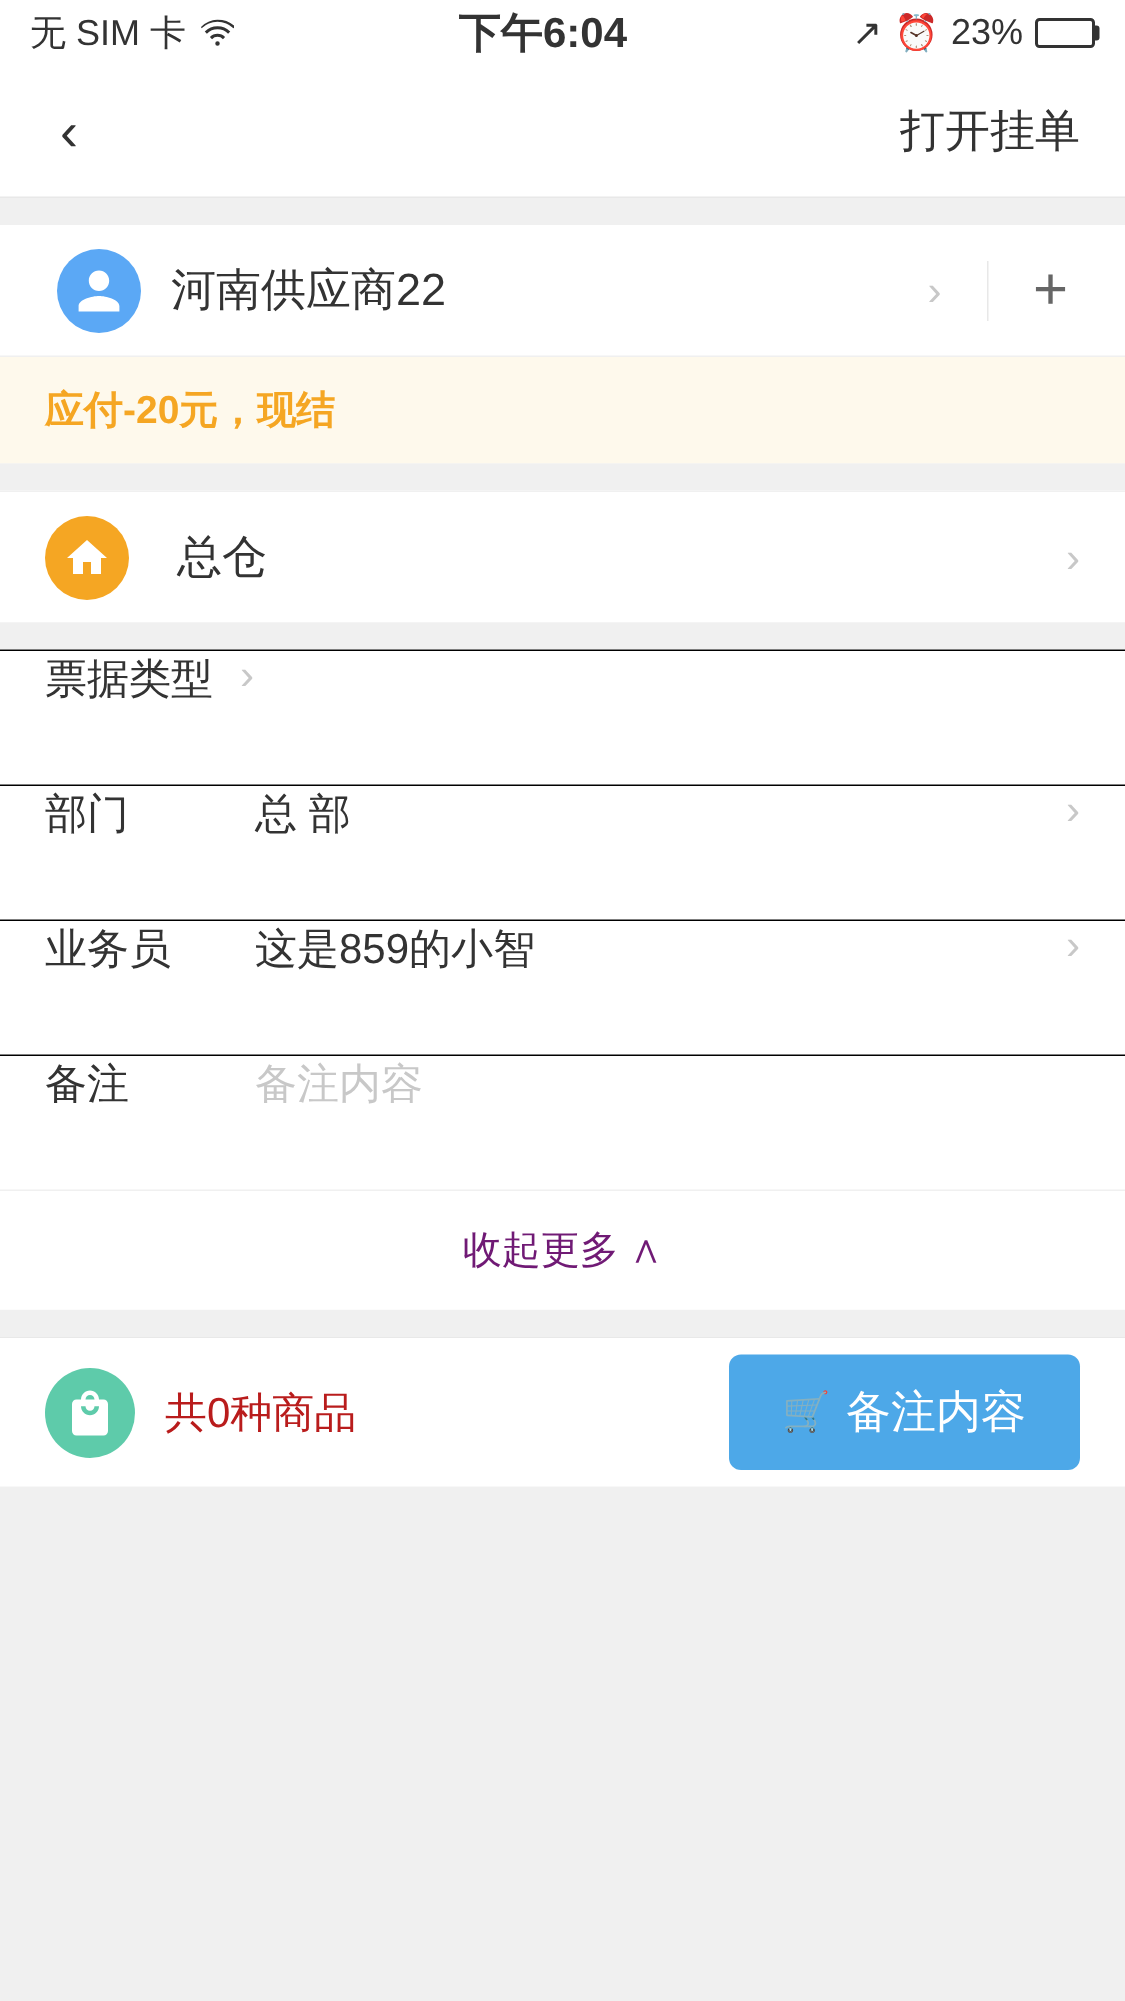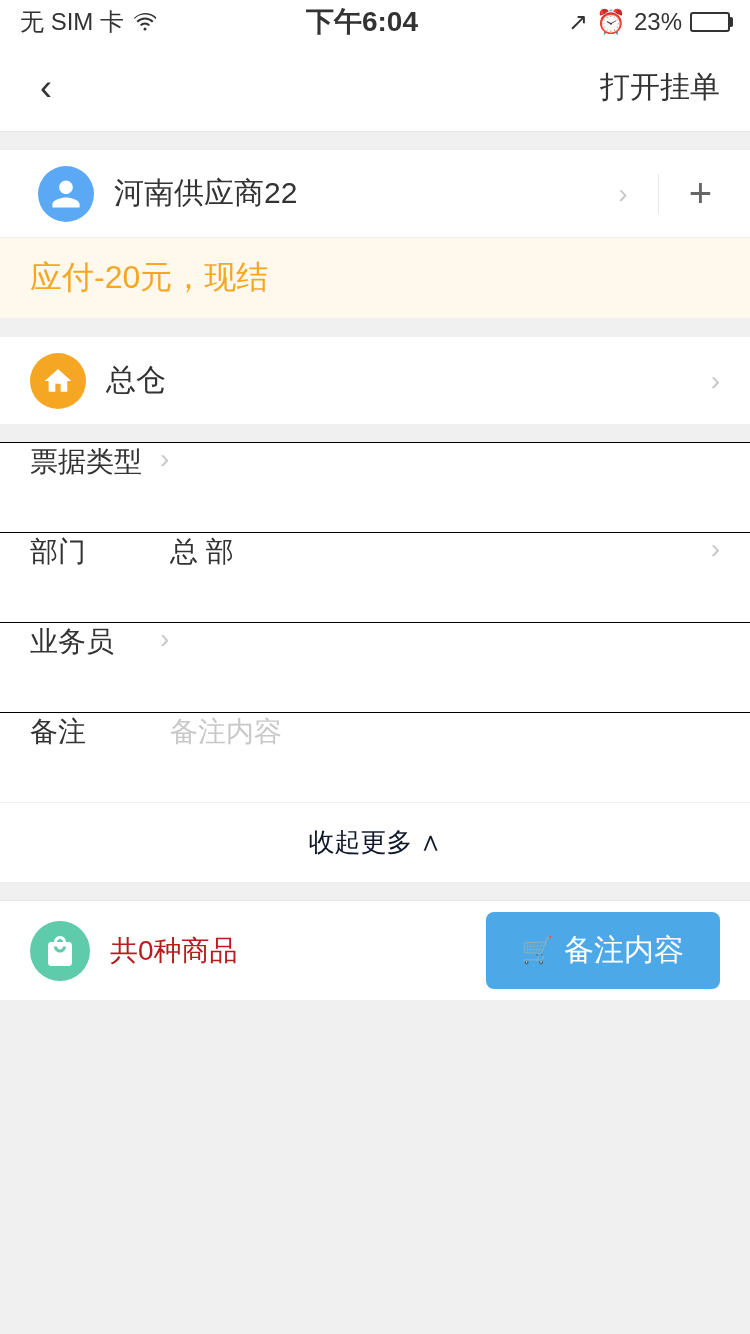--- a/index.html
+++ b/index.html
@@ -152,32 +152,34 @@
     .supplier-add {
       font-size: 40px;
       color: #666;
       cursor: pointer;
     }
 
     
     .notice-bar {
       background: #fef9ec;
       padding: 18px 30px;
-      font-size: 32px;
+      font-size: 26px;
       color: #f5a623;
+      font-weight: bold;
     }
 
     
     .warehouse-row {
       display: flex;
       align-items: center;
       padding: 0 30px;
       height: 88px;
       background: #fff;
       border-top: 1px solid #f0f0f0;
+      gap: 12px;
     }
     .warehouse-icon {
       width: 56px;
       height: 56px;
       border-radius: 50%;
       background: #f5a623;
       display: flex;
       align-items: center;
       justify-content: center;
       margin-right: 20px;
@@ -227,21 +229,21 @@
       background: #fff;
       border-top: 1px solid #f0f0f0;
       height: 80px;
       display: flex;
       align-items: center;
       justify-content: center;
       cursor: pointer;
     }
     .collapse-text {
       font-size: 26px;
-      color: #0f172a;
+      color: #701a75;
     }
 
     
     .bottom-bar {
       background: #fff;
       border-top: 1px solid #e8e8e8;
       height: 100px;
       display: flex;
       align-items: center;
       padding: 0 30px;
@@ -349,20 +351,21 @@
   </div>
 
   <div class="form-row">
     <span class="form-label">部门</span>
     <span class="form-value">总 部</span>
     <span class="row-arrow">›</span>
   </div>
 
   <div class="form-row">
     <span class="form-label">业务员</span>
+    <span class="form-value">这是859的小智</span>
     <span class="row-arrow">›</span>
   </div>
 
   <div class="form-row">
     <span class="form-label">备注</span>
     <span class="form-value placeholder">备注内容</span>
   </div>
 
   <div class="collapse-row">
     <span class="collapse-text">收起更多 ∧</span>

